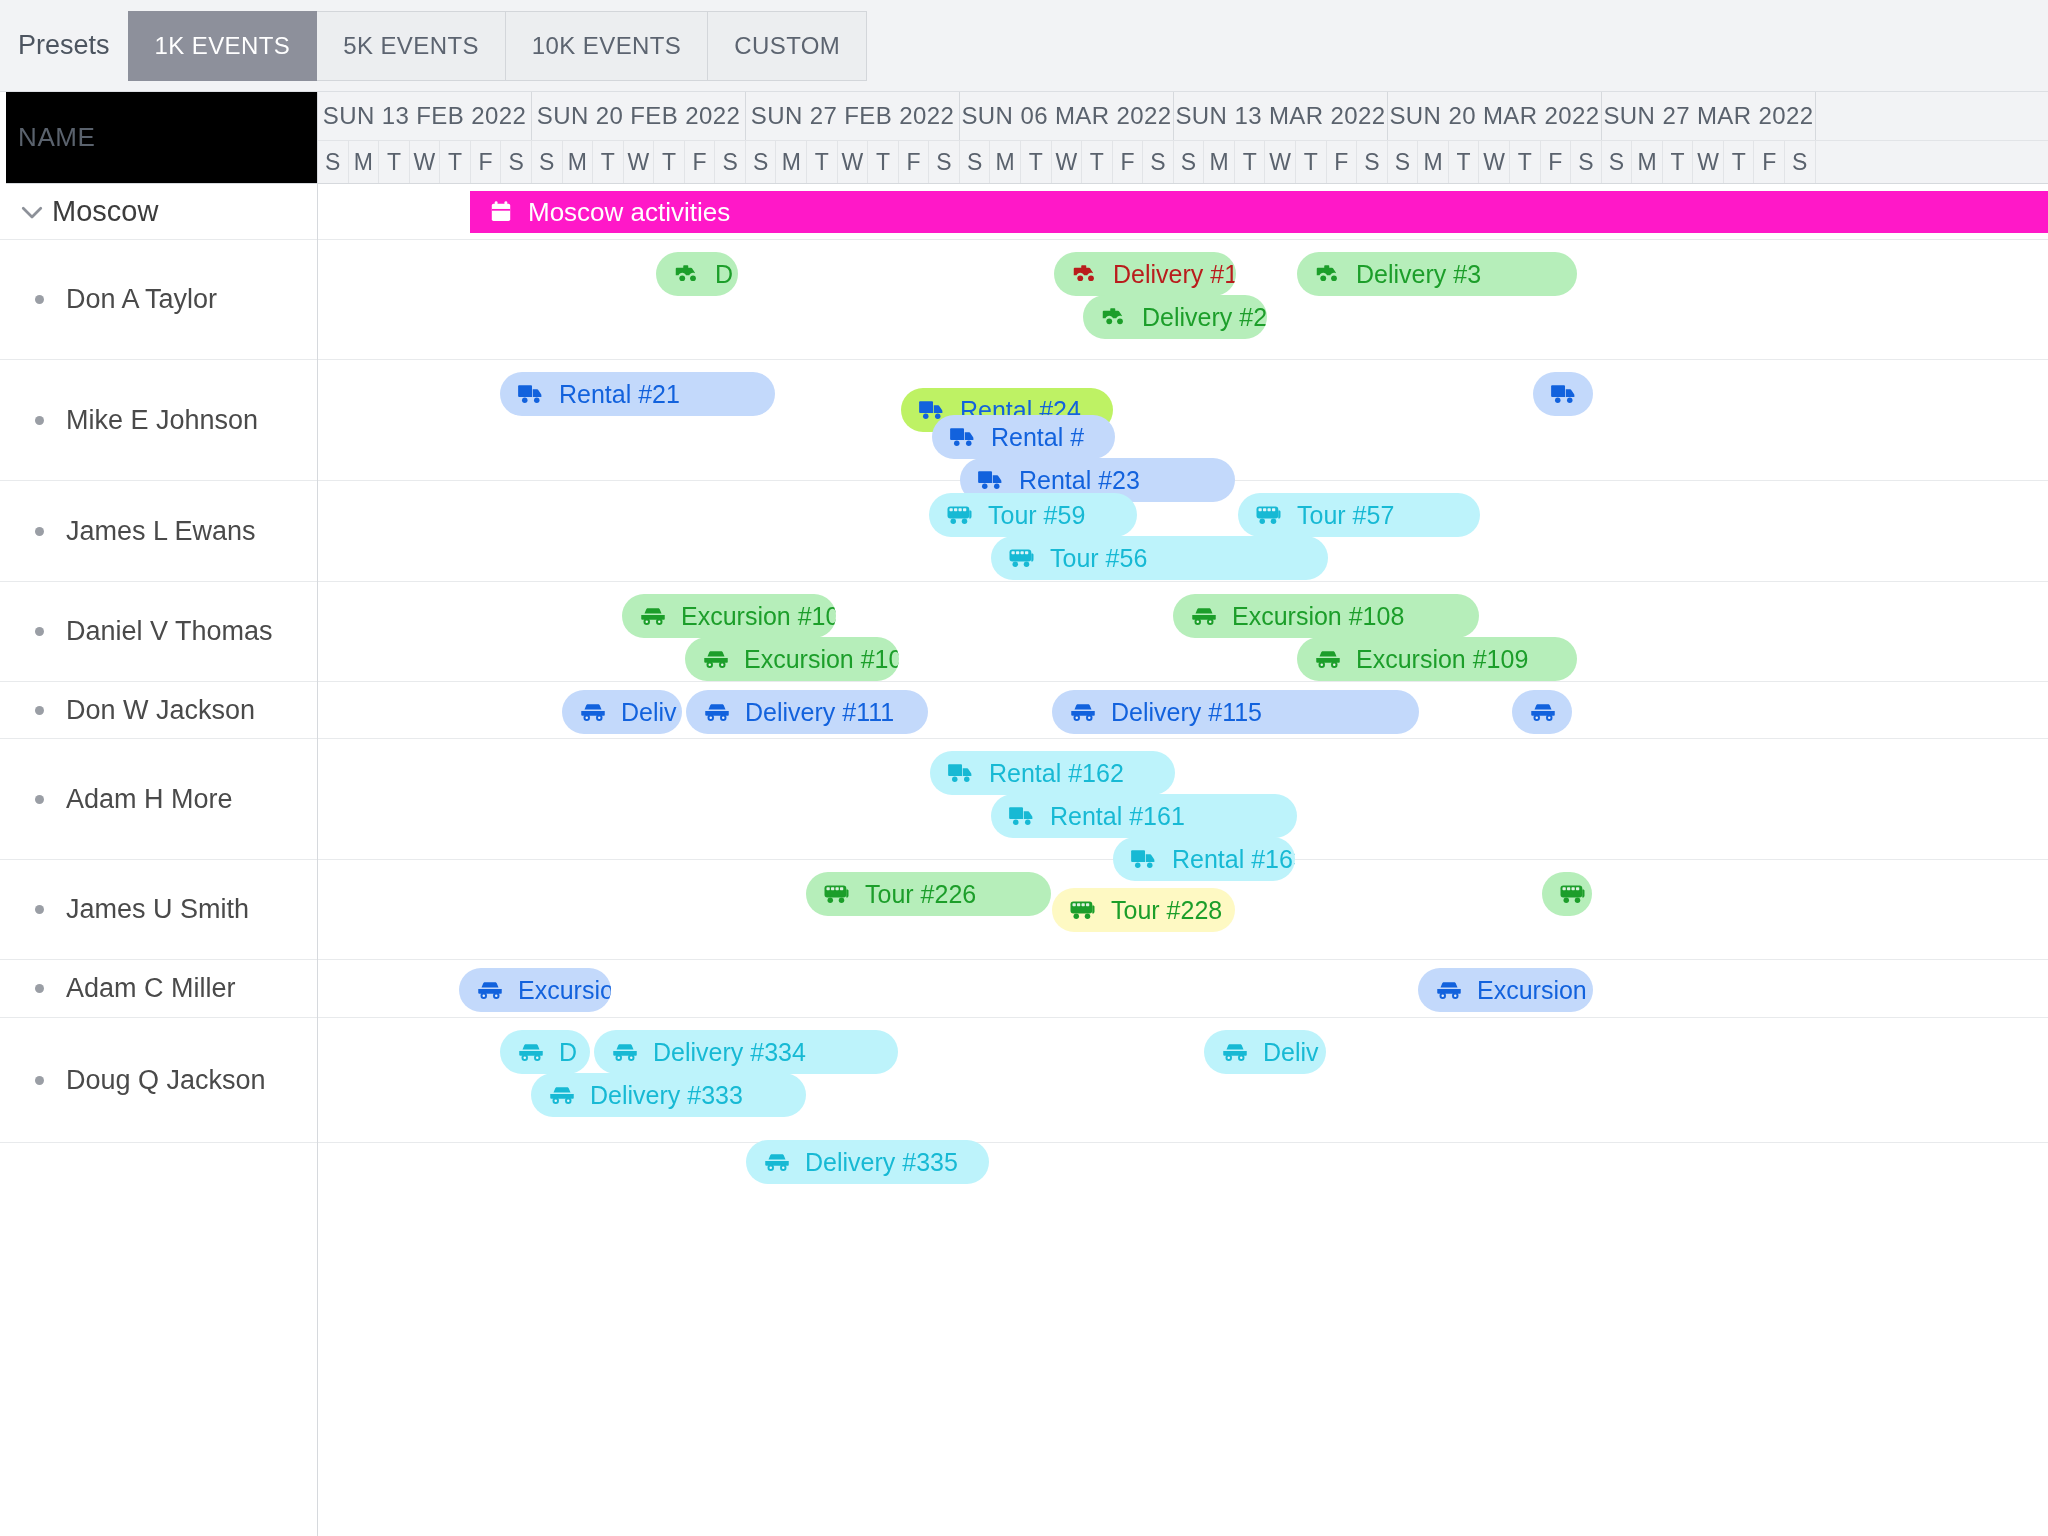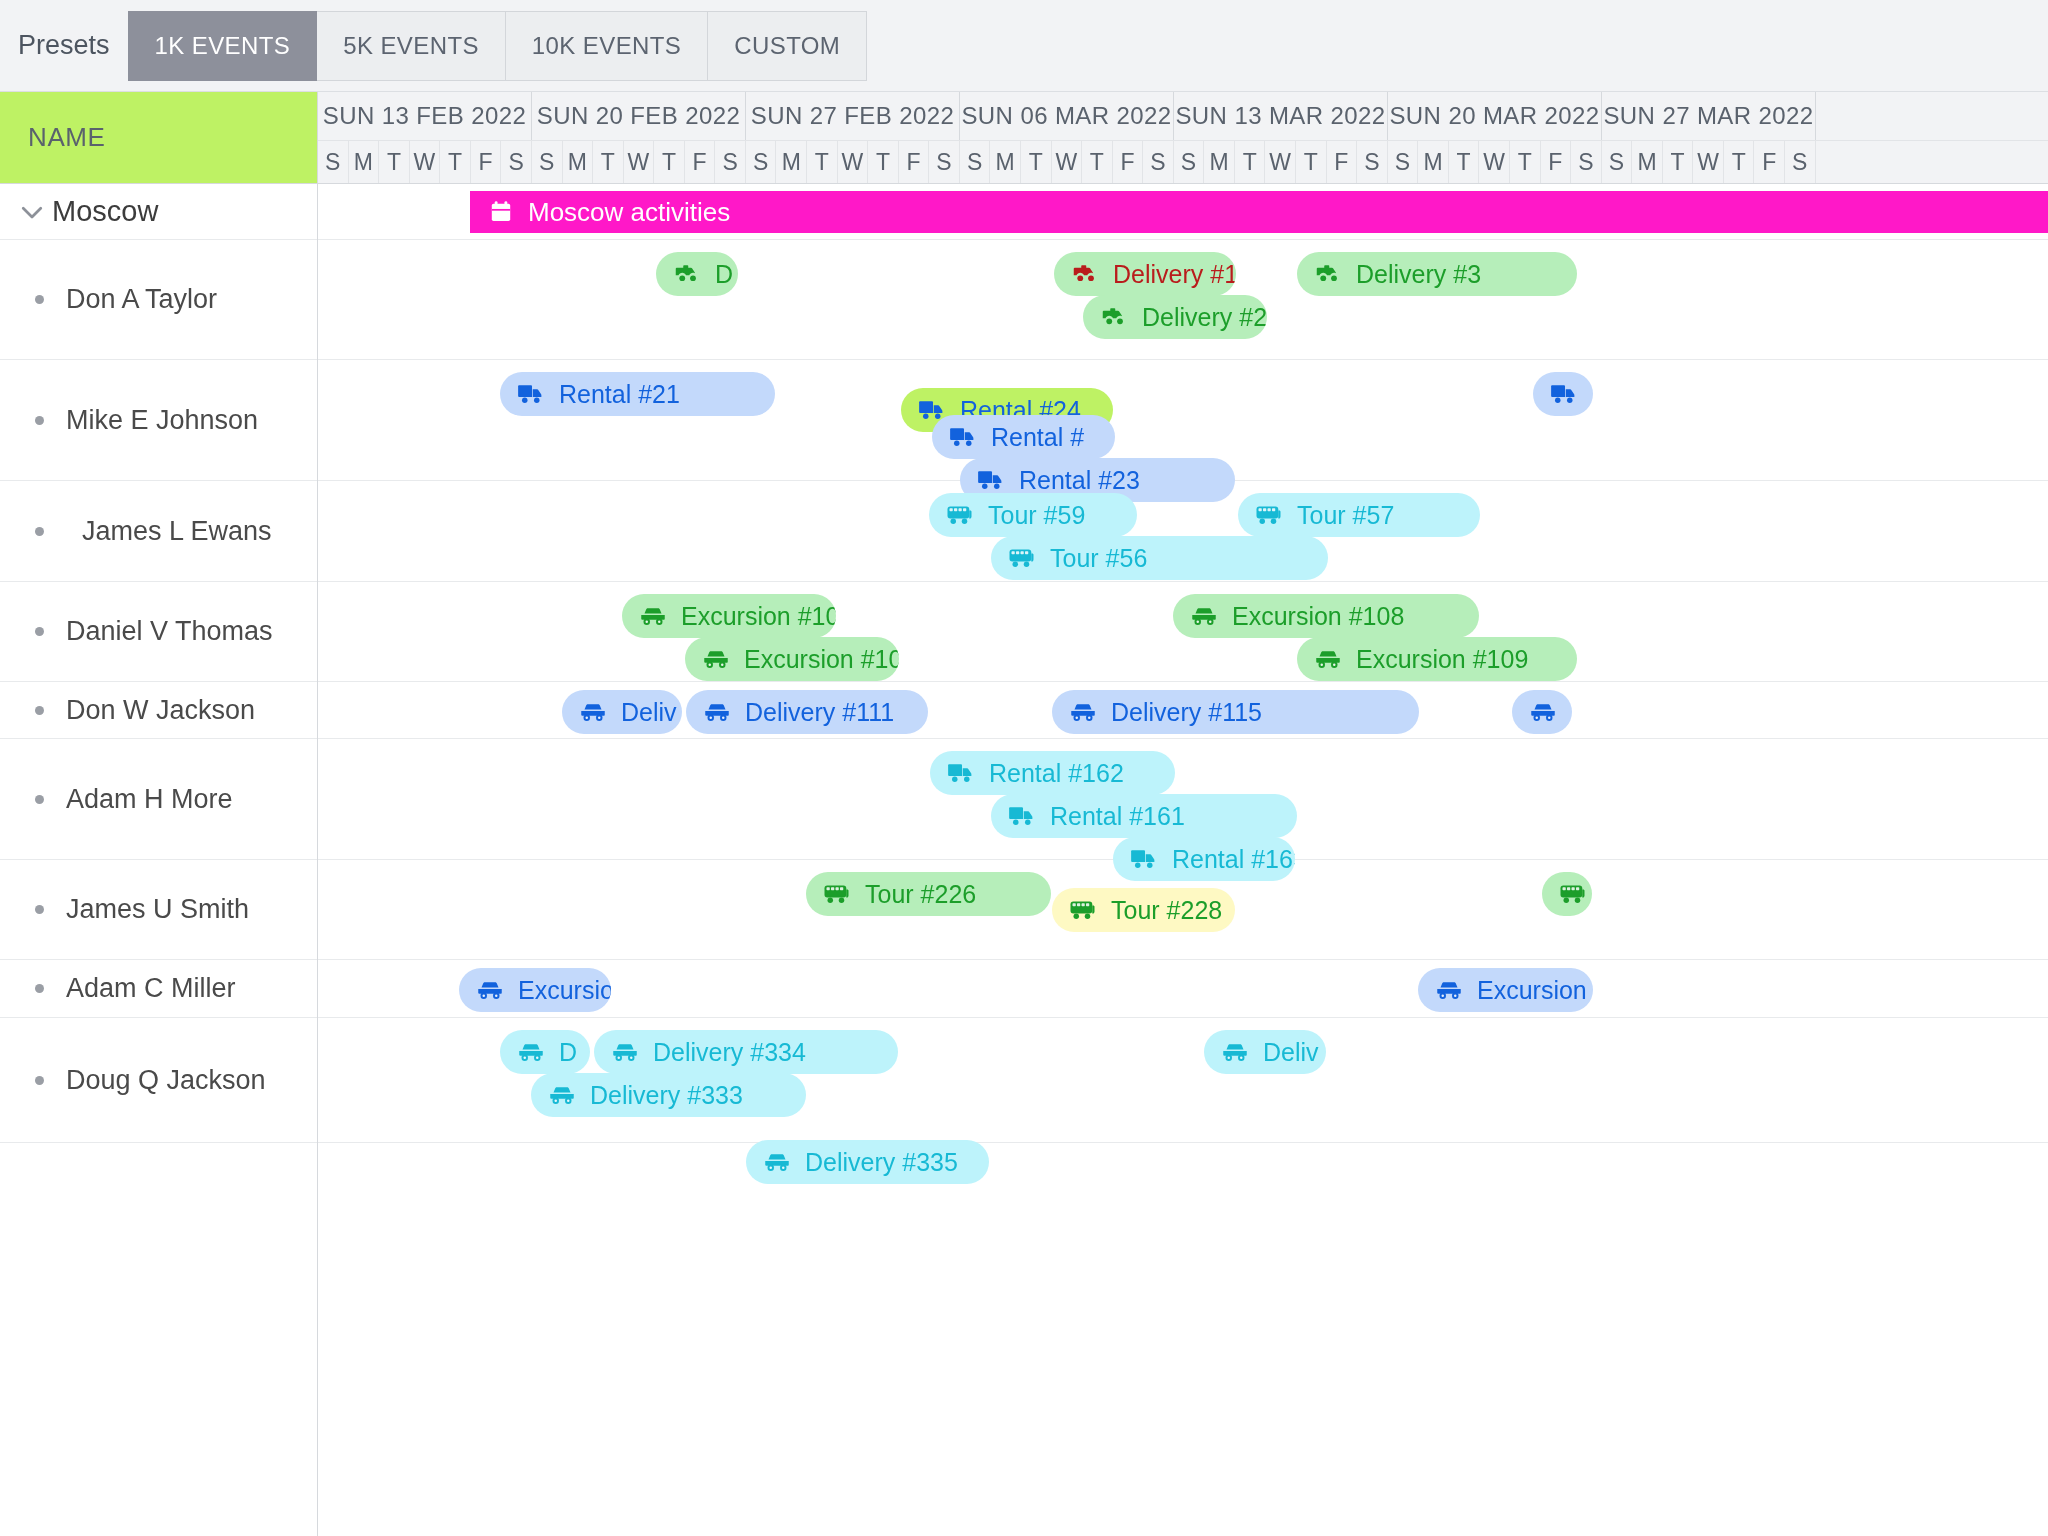--- a/index.html
+++ b/index.html
@@ -54,27 +54,28 @@
 
   
   .name-col {
     width: 318px;
     flex: 0 0 318px;
     border-right: 1px solid #d6d9dd;
     background: #ffffff;
   }
   .name-head {
     height: 92px;
-    background: #bef264;
+    background: #000000;
     border-bottom: 1px solid #d6d9dd;
     display: flex; align-items: center;
-    padding-left: 28px;
+    padding-left: 12px;
     font-size: 26px;
     color: #5a626d;
     letter-spacing: 0.6px;
+    margin-left: 6px;
   }
   .name-row {
     display: flex; align-items: center;
     border-bottom: 1px solid #e8eaec;
     font-size: 27px;
     color: #4a4a4a;
     padding-left: 12px;
   }
   .name-row.group {
     font-size: 29px; color: #3c3c3c;
@@ -184,21 +185,21 @@
             <i></i>
           </span>
           <span>Don A Taylor</span>
         </div>
         <div class="name-row" style="height: 121px;">
           <span class="bullet">
             <i></i>
           </span>
           <span>Mike E Johnson</span>
         </div>
-        <div class="name-row" style="height: 101px; gap: 16px;">
+        <div class="name-row" style="height: 101px;">
           <span class="bullet">
             <i></i>
           </span>
           <span>James L Ewans</span>
         </div>
         <div class="name-row" style="height: 100px;">
           <span class="bullet">
             <i></i>
           </span>
           <span>Daniel V Thomas</span>

